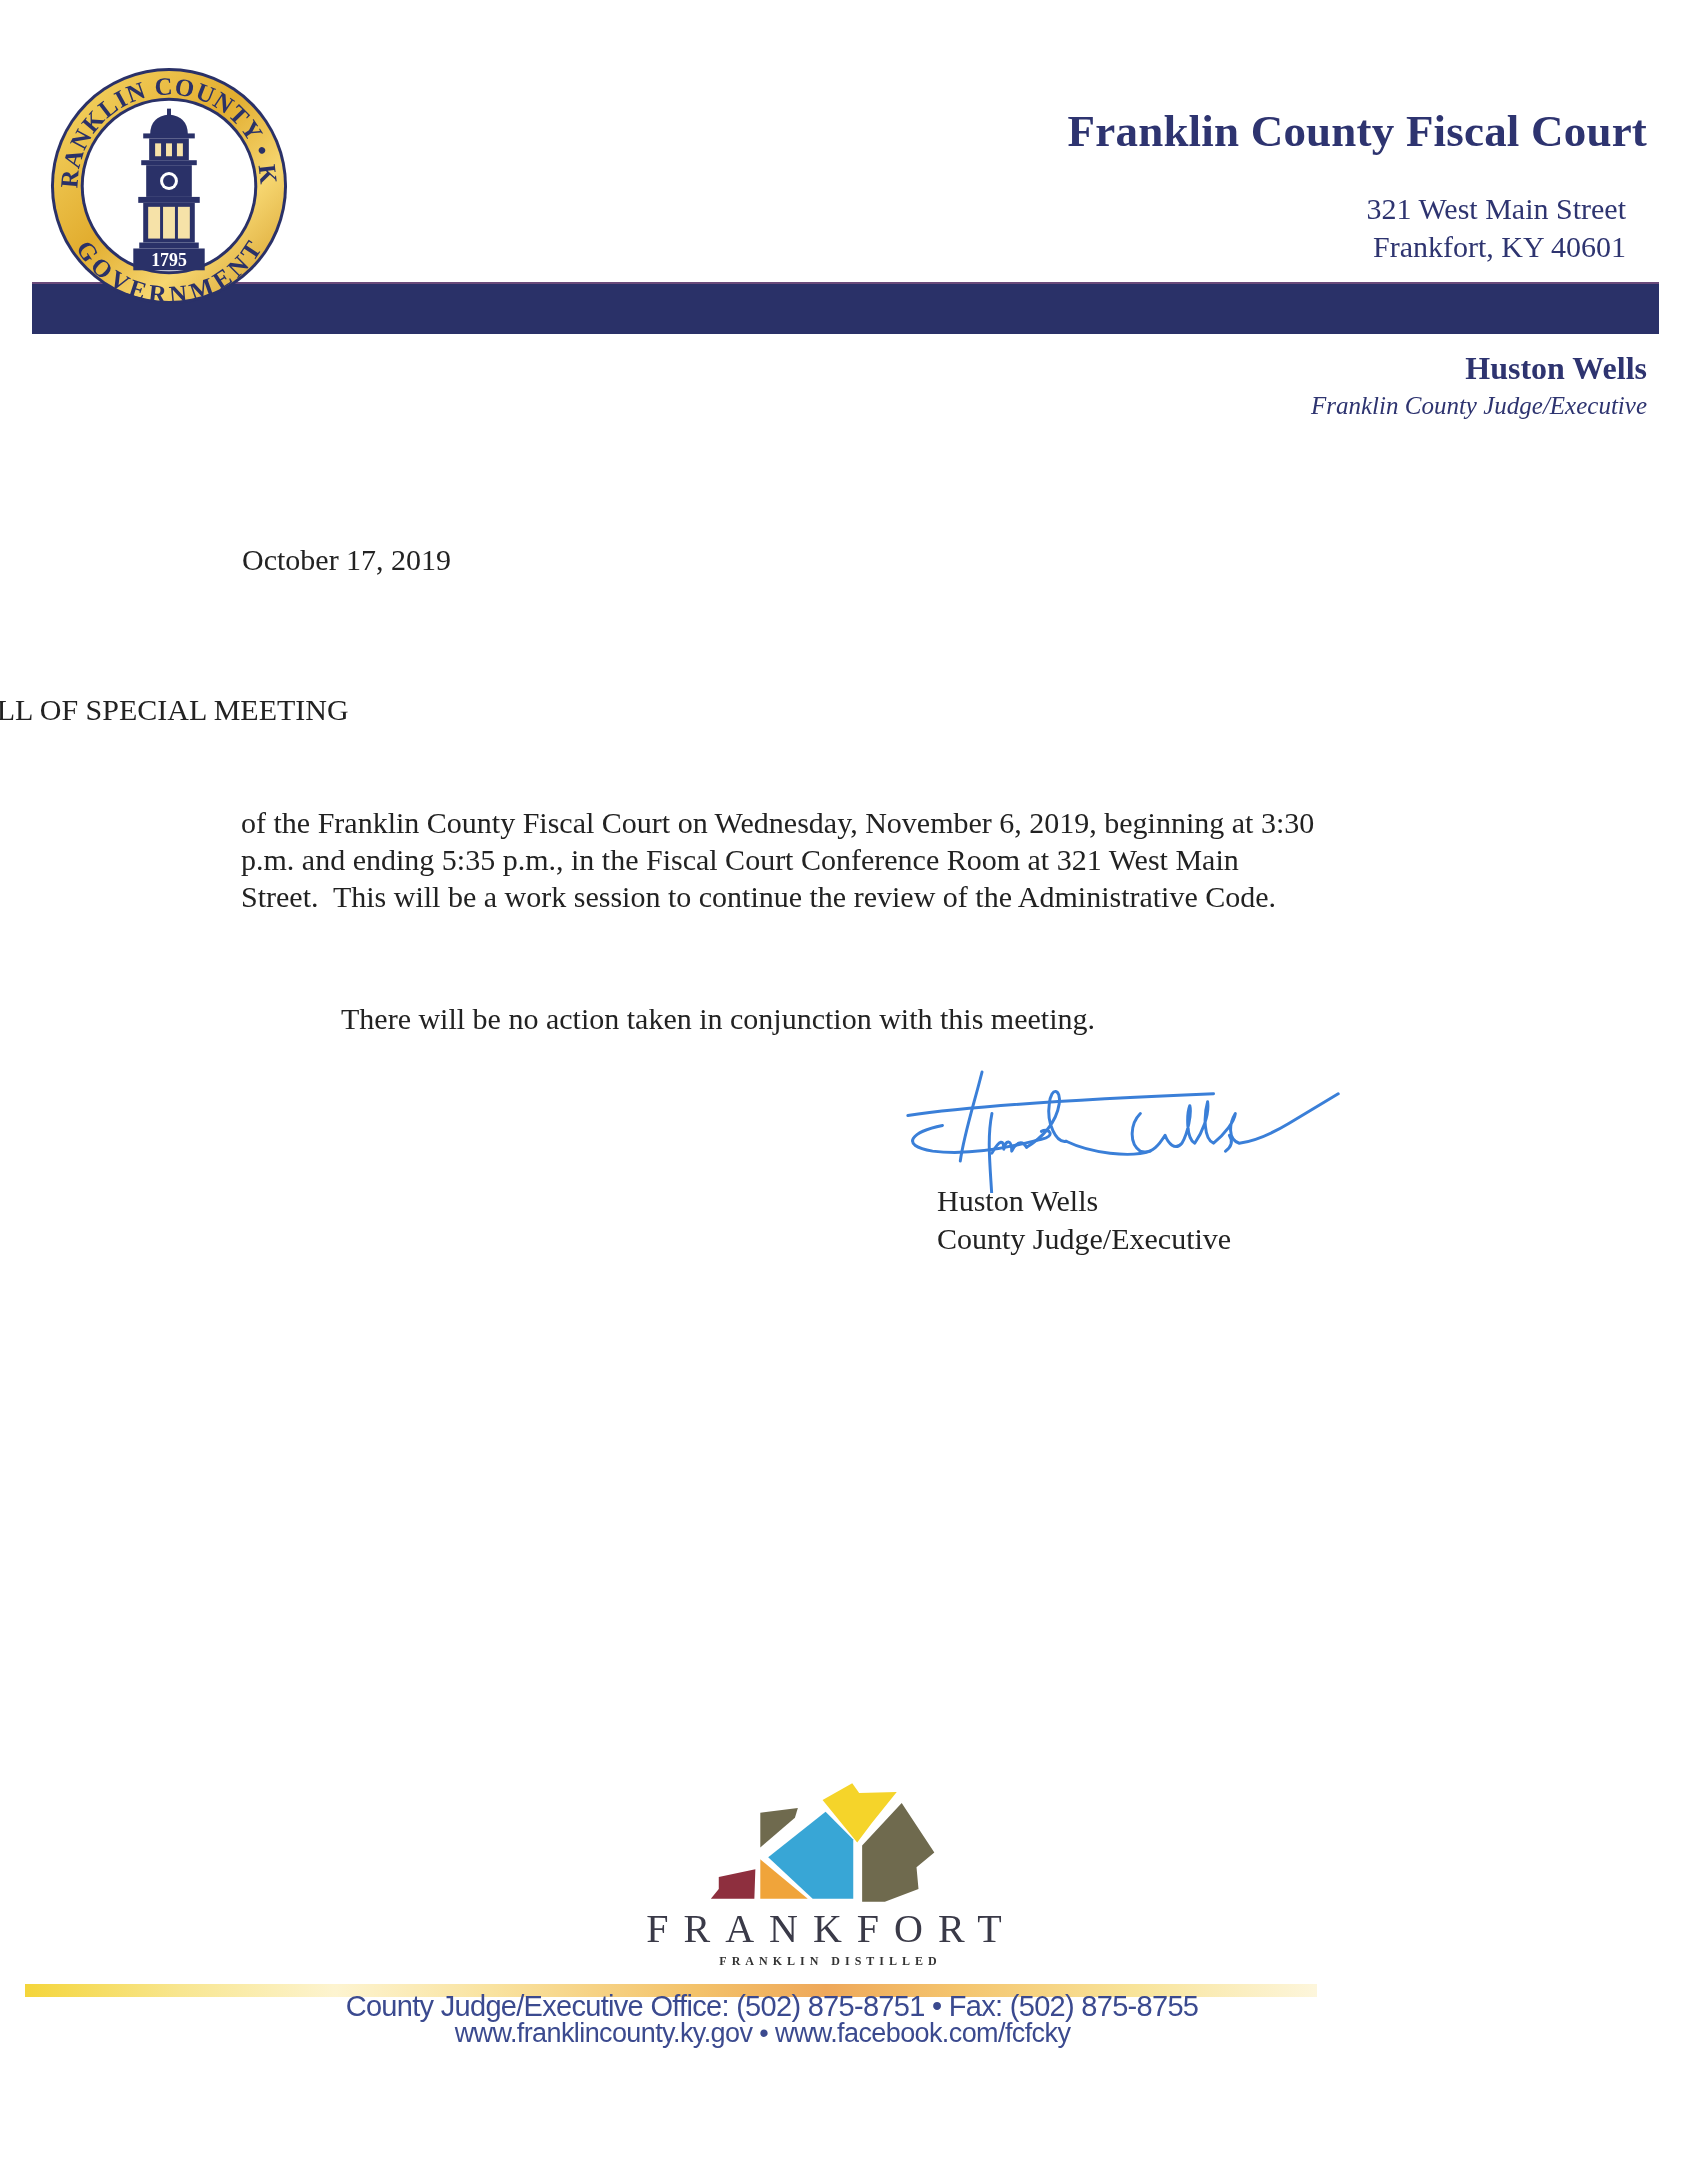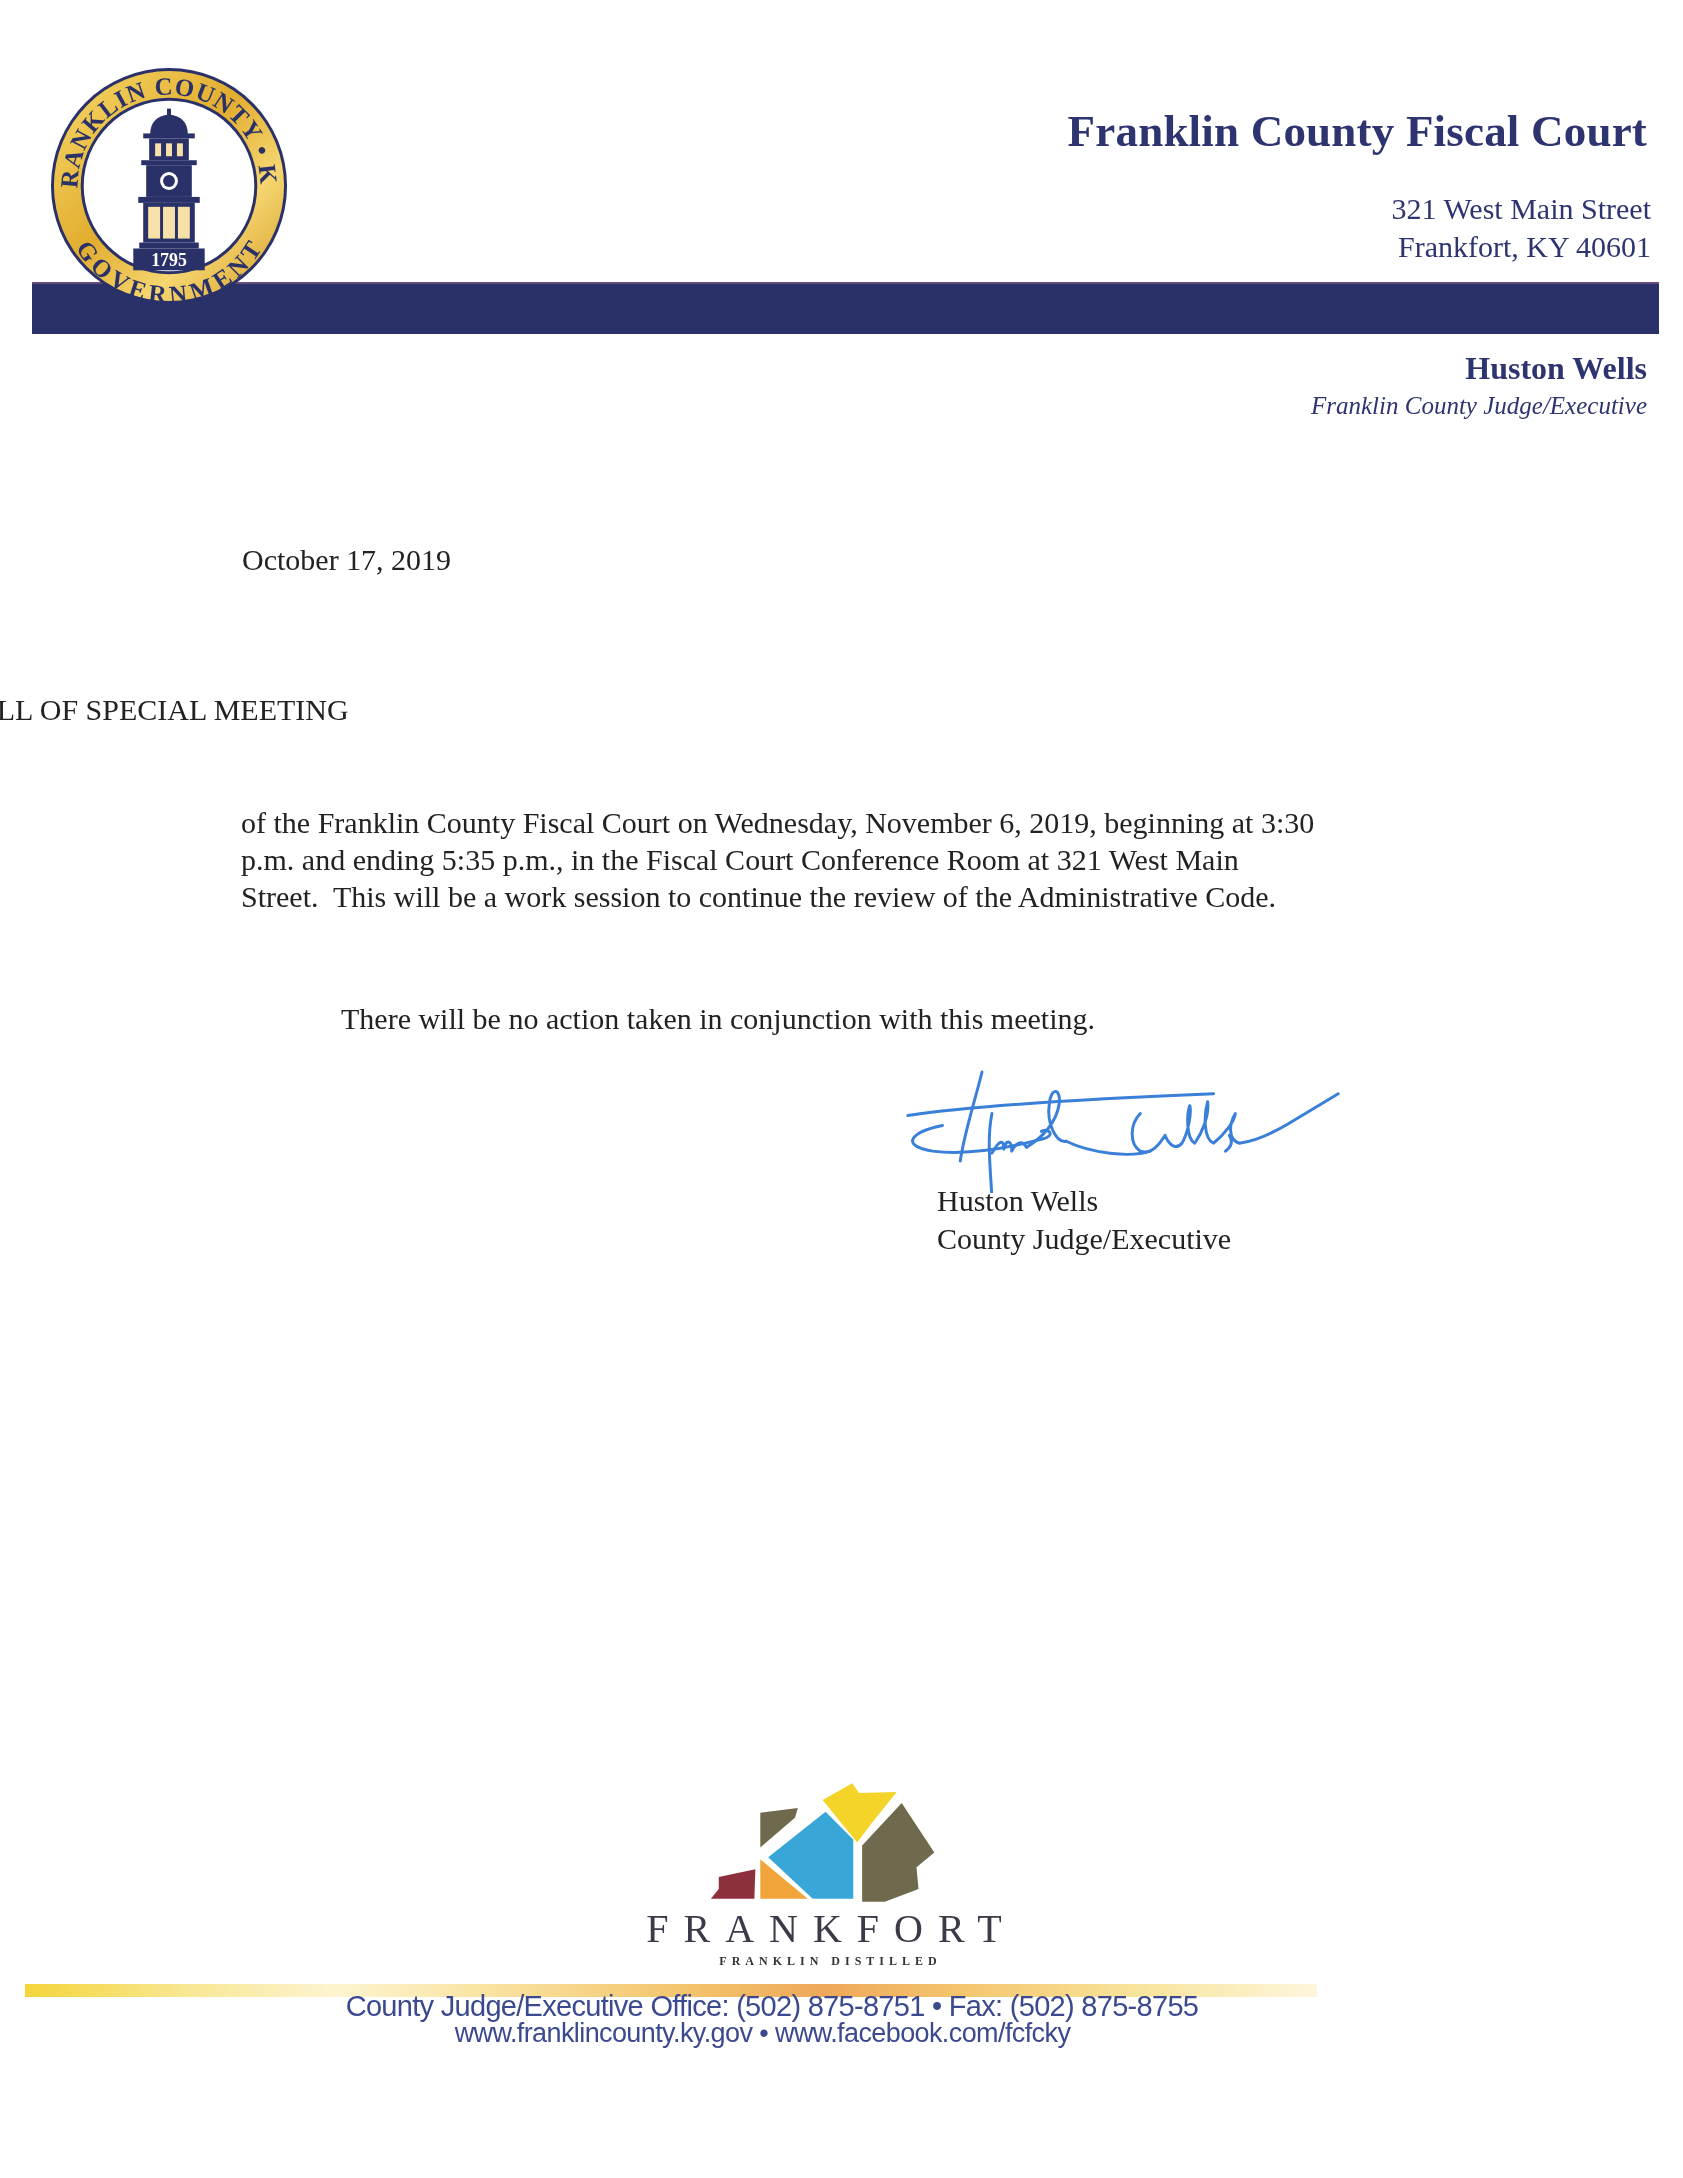--- a/index.html
+++ b/index.html
@@ -2,21 +2,21 @@
 <html><head>
 <meta charset="utf-8">
 <style>
   html, body { margin:0; padding:0; background:#ffffff; }
   body { width:1683px; height:2178px; position:relative; overflow:hidden; font-family:"Liberation Serif", "DejaVu Serif", serif; }
   .abs { position:absolute; }
 
   
   #seal { left:48px; top:65px; width:242px; height:242px; z-index:2; }
   #header-title { right:36px; top:105px; font-size:45px; font-weight:bold; color:#2e3470; white-space:nowrap; letter-spacing:0.2px; }
-  .addr { right:32px; font-size:30px; color:#2e3470; white-space:nowrap; }
+  .addr { right:57px; font-size:30px; color:#2e3470; white-space:nowrap; }
   #addr1 { top:192px; }
   #addr2 { top:230px; }
   #header-bar { left:32px; top:282px; width:1627px; height:50px; background:#2a3168; border-top:2px solid #6a4a7a; }
   #exec-name { right:36px; top:350px; font-size:32px; font-weight:bold; color:#2e3470; white-space:nowrap; }
   #exec-title { right:36px; top:392px; font-size:25px; font-style:italic; color:#2e3470; white-space:nowrap; }
 
   
   .body-text { color:#222; font-size:30px; font-family:"Liberation Serif", serif; }
   #date { left:242px; top:543px; }
   #doc-title { left:0; width:1683px; top:693px; padding-left:0; }

